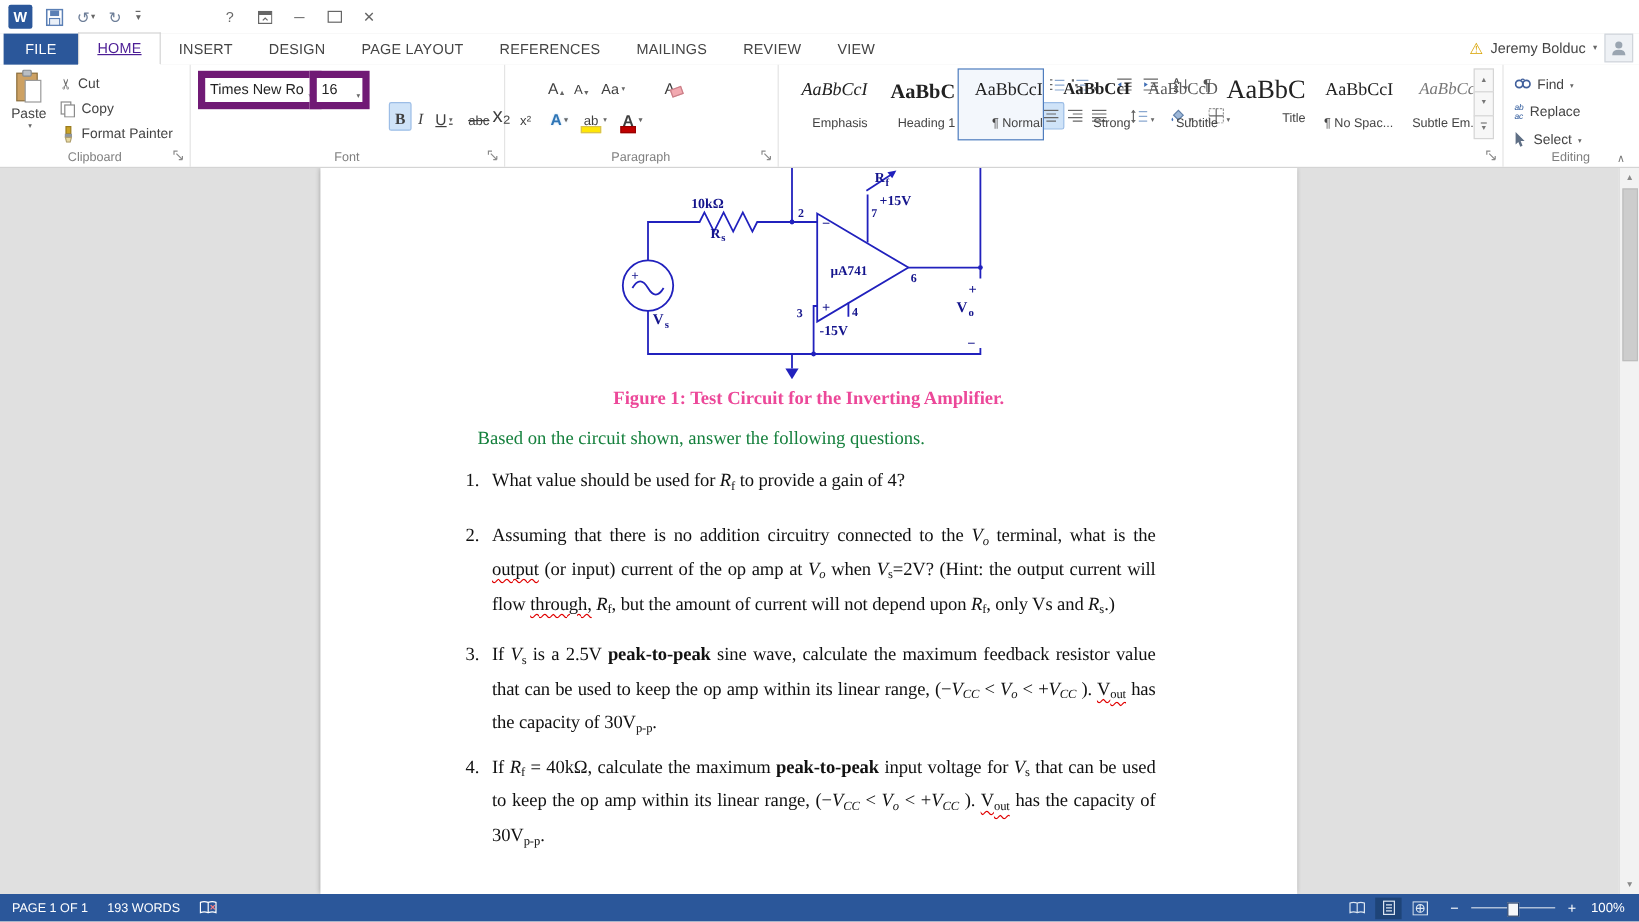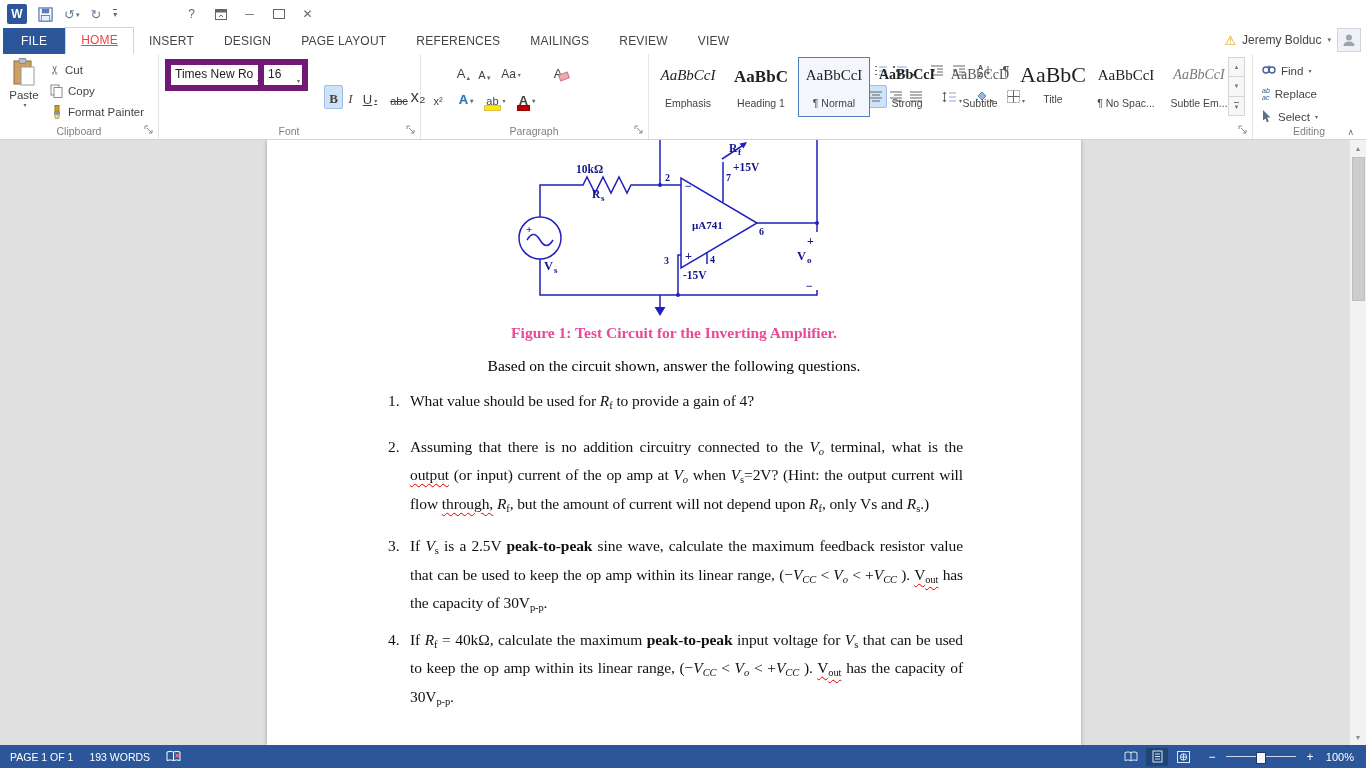--- a/index.html
+++ b/index.html
@@ -15,21 +15,21 @@
   .title-text{flex:1;text-align:center;font-size:12px;color:#444;white-space:nowrap;overflow:hidden;}
   .win-controls{display:flex;align-items:center;flex:0 0 auto;height:100%;}
   .win-btn{width:29px;height:100%;display:flex;align-items:center;justify-content:center;color:#666;font-size:12px;}
   .max-glyph{width:10px;height:8px;border:1px solid #666;display:inline-block;}
 
   
   .tabrow{position:absolute;top:28px;left:0;right:0;height:26px;background:#fff;display:flex;align-items:flex-start;}
   .tabs{display:flex;align-items:flex-end;height:26px;margin-left:3px;}
   .tab{height:25px;line-height:25px;padding:0 15px;font-size:12px;color:#444;letter-spacing:.2px;}
   .tab.file{height:26px;line-height:26px;background:#2b579a;color:#fff;padding:0 18px;}
-  .tab.active{color:#ef4444;border:1px solid #d4d4d4;border-bottom:1px solid #fff;background:#fff;height:25px;text-decoration:underline;}
+  .tab.active{color:#4c1d95;border:1px solid #d4d4d4;border-bottom:1px solid #fff;background:#fff;height:25px;text-decoration:underline;}
   .account{margin-left:auto;display:flex;align-items:center;gap:6px;padding-right:5px;font-size:12px;color:#444;}
   .warn-icon{color:#d8a200;font-size:13px;}
   .acct-caret{font-size:7px;color:#666;}
   .avatar{width:22px;height:22px;background:#eef1f5;border:1px solid #d0d5db;display:flex;align-items:center;justify-content:center;}
 
   
   .ribbon{position:absolute;top:54px;left:0;right:0;height:85px;background:#fff;border-bottom:1px solid #d4d4d4;}
   .rgroup{position:absolute;top:0;height:85px;border-right:1px solid #e4e4e4;}
   .glabel{position:absolute;bottom:2px;left:0;right:0;text-align:center;font-size:10.5px;color:#7f7f7f;}
   .launcher{position:absolute;bottom:4px;right:4px;width:10px;height:10px;}
@@ -79,21 +79,21 @@
   .pbtn{position:absolute;height:21px;width:22px;display:flex;align-items:center;justify-content:center;border:1px solid transparent;border-radius:2px;}
   .pbtn.active{background:#cfe3f8;border:1px solid #9cbde6;}
   .pb1{left:426px;}.pb2{left:449px;}.pb3{left:472px;}
   .pb4{left:505px;}.pb5{left:527px;}
   .pb6{left:553px;}.pb7{left:577px;width:16px;font-size:13px;color:#555;}
   .pa1{left:426px;width:19px;}.pa2{left:446px;width:19px;}.pa3{left:466px;width:19px;}.pa4{left:486px;width:19px;}
   .pa5{left:518px;width:26px;}.pa6{left:550px;width:26px;}.pa7{left:582px;width:26px;}
 
   
   .styles-gallery{position:absolute;left:4px;top:3px;display:flex;gap:1px;}
-  .style-item{width:70px;height:58px;text-align:center;border:1px solid transparent;overflow:hidden;}
+  .style-item{width:70px;height:58px;text-align:right;border:1px solid transparent;overflow:hidden;}
   .style-item.selected{border:1px solid #4f7dbe;background:#f3f7fc;}
   .style-preview{font-family:"Liberation Serif",serif;line-height:1;margin-top:10px;height:24px;color:#222;white-space:nowrap;}
   .st-emphasis .style-preview{font-style:italic;font-size:15px;}
   .st-heading1 .style-preview{font-weight:bold;font-size:17px;}
   .st-normal .style-preview{font-size:15px;}
   .st-strong .style-preview{font-weight:bold;font-size:14px;}
   .st-subtitle .style-preview{font-size:14px;color:#595959;}
   .st-title .style-preview{font-size:22px;margin-top:6px;}
   .st-nospac .style-preview{font-size:15px;}
   .st-subtleem .style-preview{font-style:italic;font-size:14px;color:#777;}
@@ -106,21 +106,21 @@
   .edit-row{position:absolute;left:10px;height:19px;display:flex;align-items:center;gap:5px;font-size:11.5px;color:#444;}
   .er1{top:7px;}.er2{top:30px;}.er3{top:53px;}
   .replace-glyph{display:flex;flex-direction:column;font-size:7px;line-height:7px;color:#2b579a;font-style:italic;}
   .ed-caret{font-size:6px;color:#666;}
 
   
   .docarea{position:absolute;top:140px;left:0;right:0;bottom:23px;background:#e0e0e0;overflow:hidden;}
   .page{position:absolute;left:267px;top:0;width:814px;height:100%;background:#fff;box-shadow:0 0 4px rgba(0,0,0,.3);}
   .circuit{position:absolute;left:233px;top:0;}
   .figure-caption{position:absolute;left:118px;top:184px;width:578px;text-align:center;font-weight:bold;font-family:"Liberation Serif",serif;font-size:15.5px;color:#ec4899;}
-  .intro{position:absolute;left:118px;top:217px;width:578px;font-family:"Liberation Serif",serif;font-size:15.5px;color:#000000;text-align:center;}
+  .intro{position:absolute;left:131px;top:217px;width:578px;font-family:"Liberation Serif",serif;font-size:15.5px;color:#15803d;}
   .questions{position:absolute;left:118px;top:249px;width:578px;font-family:"Liberation Serif",serif;font-size:15.5px;line-height:23.5px;color:#111;letter-spacing:-0.1px;}
   .q{position:relative;padding-left:25px;text-align:justify;}
   .q:nth-child(1){margin-bottom:17px;}
   .q:nth-child(2){margin-bottom:14px;}
   .q:nth-child(3){margin-bottom:8px;}
   .qnum{position:absolute;left:3px;}
   .it{font-style:italic;}
   .bd{font-weight:bold;}
   .sb{font-size:10.5px;vertical-align:-3px;}
   .misspelled{text-decoration-line:underline;text-decoration-style:wavy;text-decoration-color:#e00000;text-decoration-thickness:1px;text-underline-offset:2.5px;}

